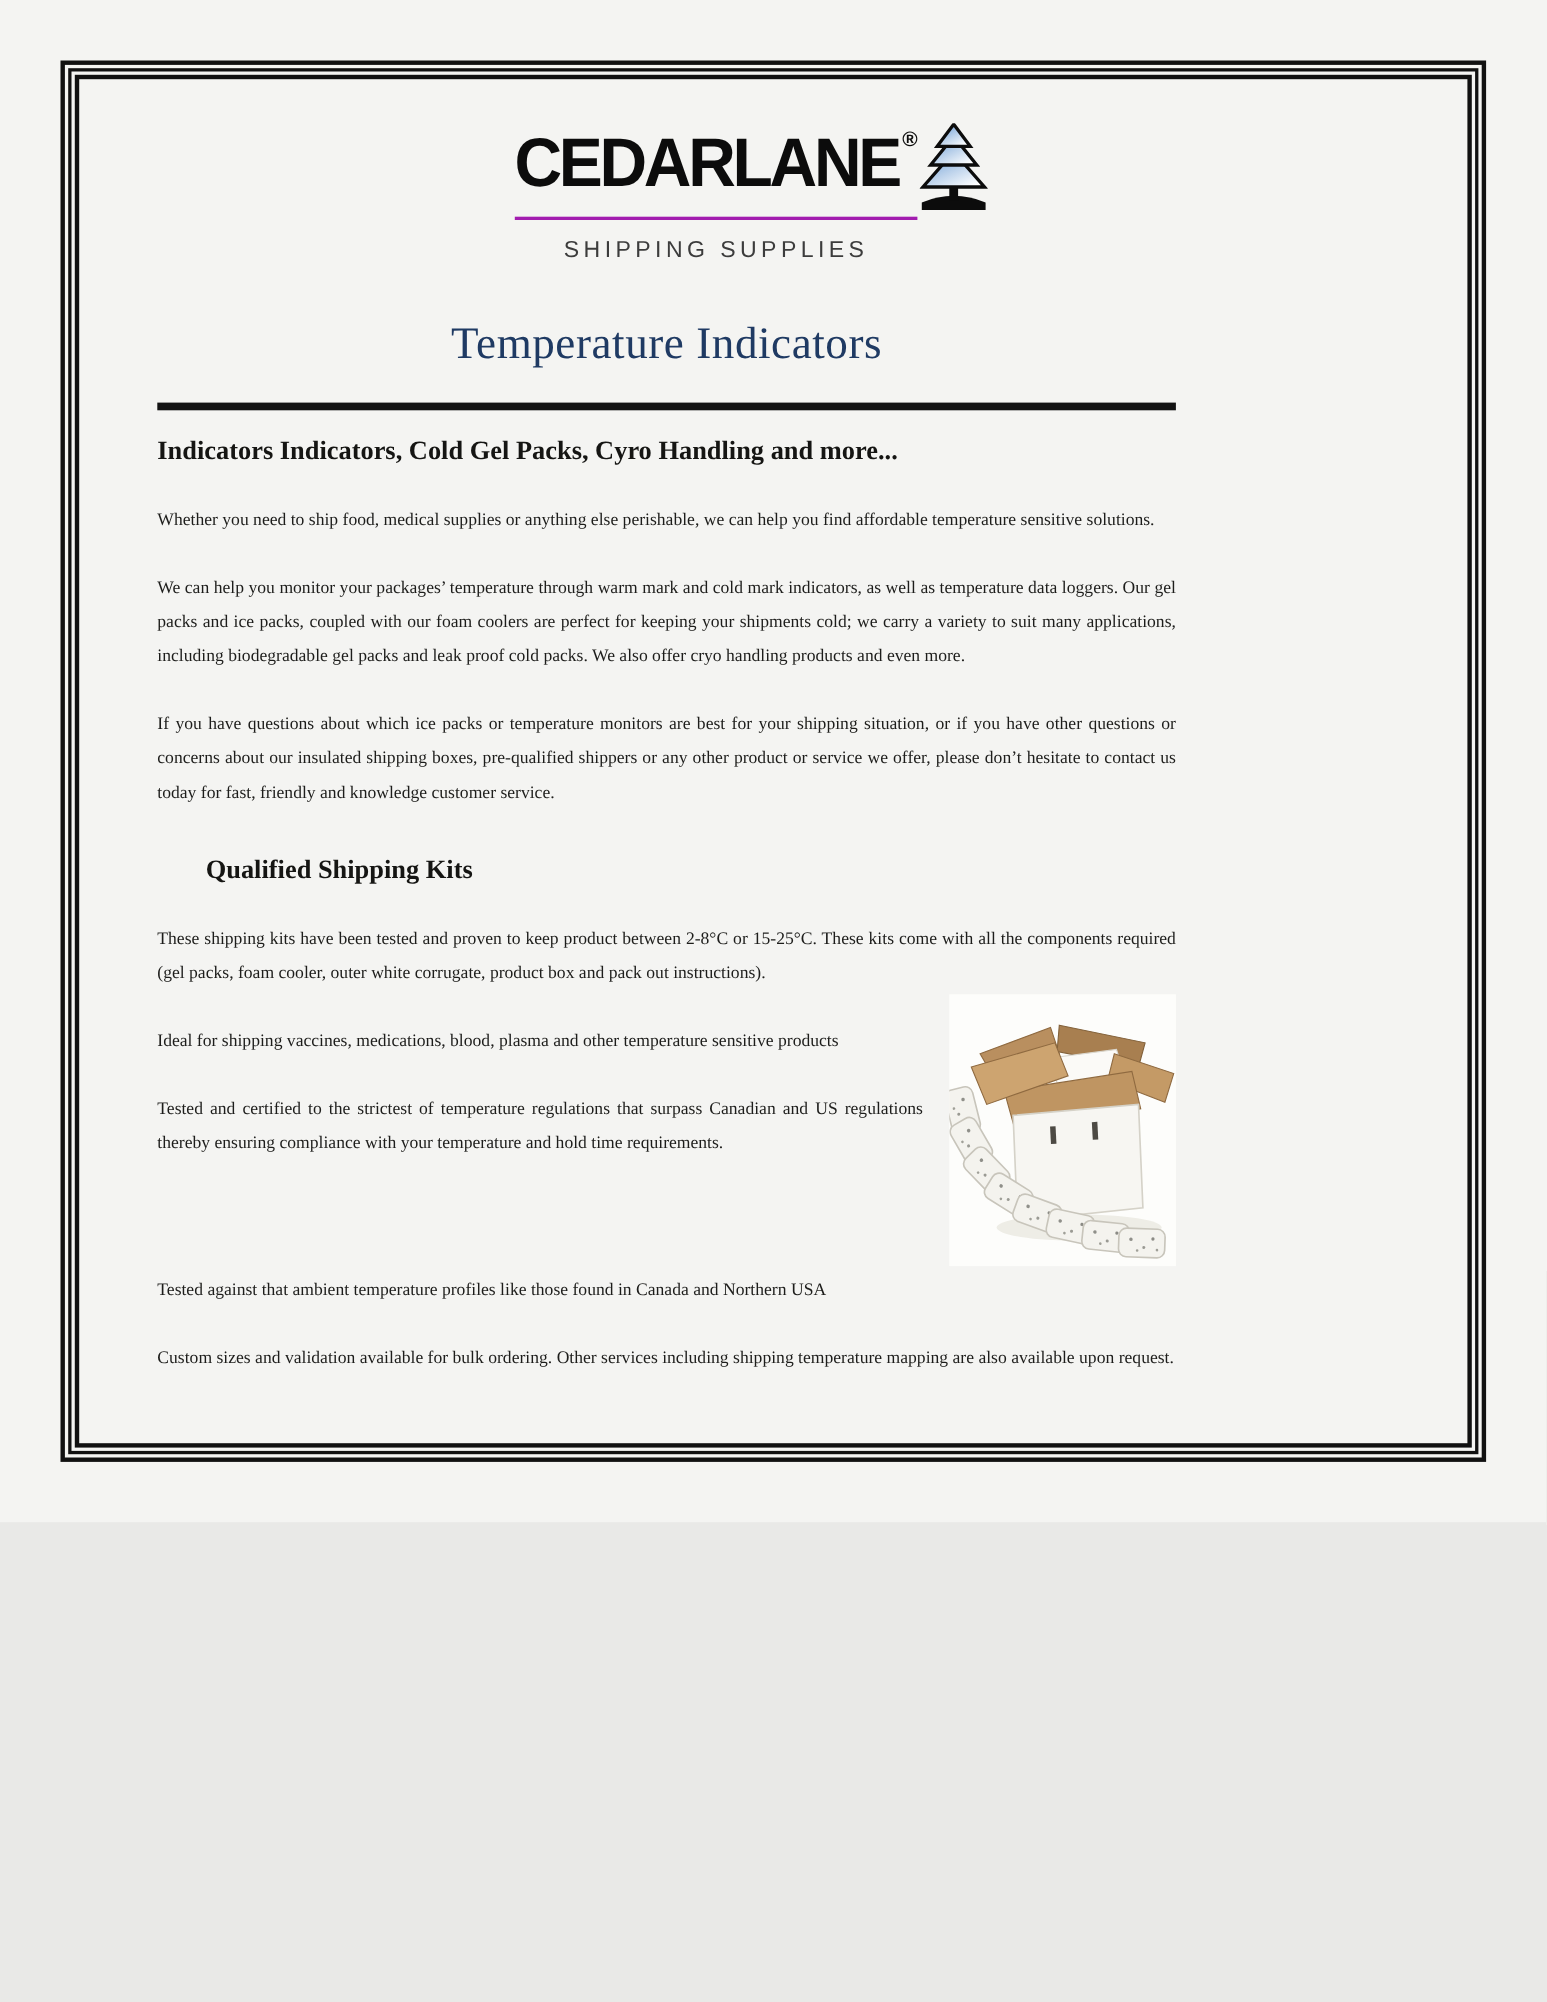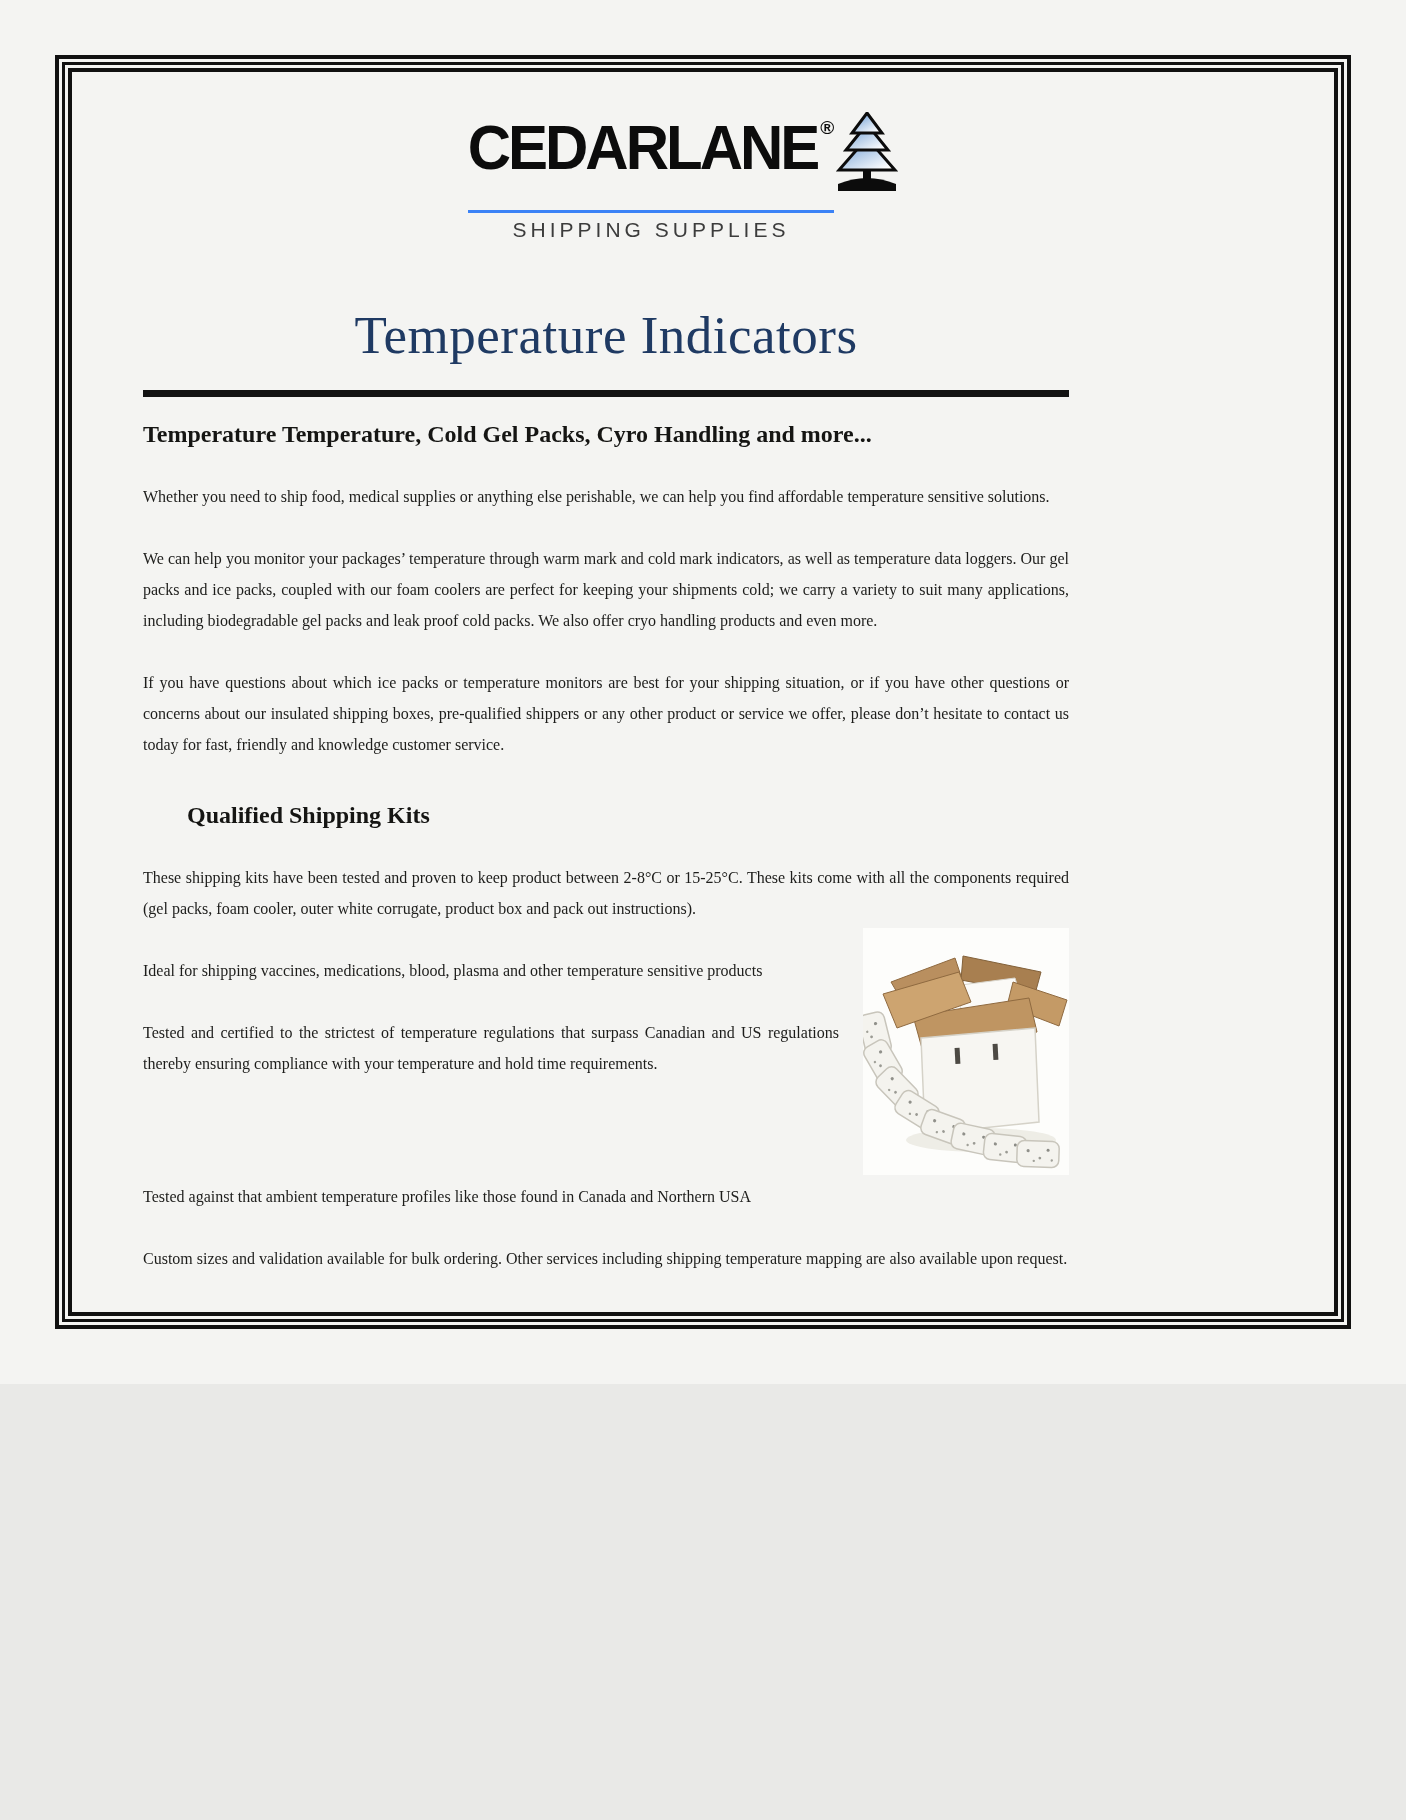--- a/index.html
+++ b/index.html
@@ -24,30 +24,30 @@
   .brand {
     font-family:"Liberation Sans","DejaVu Sans",sans-serif;
     font-weight:700; font-size:60px; letter-spacing:-3px;
     color:#0c0c0c; line-height:64px; transform:scaleY(1.04);
   }
   .reg {
     font-family:"Liberation Sans",sans-serif; font-size:19px; font-weight:700;
     color:#0c0c0c; margin:2px 2px 0 3px; line-height:19px;
   }
   .tree { width:62px; height:80px; margin-top:-4px; }
-  .logo-under { margin-right:64px; margin-top:18px; border-top:3px solid #3b82f6; padding-top:5px; }
+  .logo-under { margin-right:64px; margin-top:5px; border-top:3px solid #a21caf; padding-top:16px; }
   .tagline {
     font-family:"Liberation Sans","DejaVu Sans",sans-serif;
     font-size:21px; letter-spacing:4px; color:#3c3c3c; white-space:nowrap;
   }
 
   
   .title {
-    margin:64px 0 0; font-weight:400; text-align:center;
-    font-size:53px; line-height:58px; color:#1f3a63; letter-spacing:0.5px;
+    margin:42px 0 0; font-weight:400; text-align:center;
+    font-size:41px; line-height:58px; color:#1f3a63; letter-spacing:0.5px;
   }
   .title-rule { margin-top:26px; height:7px; background:#131313; }
 
   h2.lead, h2.kits {
     margin:22px 0 0; font-size:24px; line-height:31px; font-weight:700; color:#151513;
   }
   h2.kits { margin-top:40px;margin-left:44px; }
 
   p {
     margin:31px 0 0; font-size:16px; line-height:31px;
@@ -98,21 +98,21 @@
         </div>
         <div class="logo-under">
           <div class="tagline">SHIPPING SUPPLIES</div>
         </div>
       </div>
     </div>
 
     <h1 class="title">Temperature Indicators</h1>
     <div class="title-rule"></div>
 
-    <h2 class="lead">Temperature Temperature, Cold Gel Packs, Cyro Handling and more...</h2>
+    <h2 class="lead">Indicators Indicators, Cold Gel Packs, Cyro Handling and more...</h2>
 
     <p>Whether you need to ship food, medical supplies or anything else perishable, we can help you find affordable temperature sensitive solutions.</p>
     <p>We can help you monitor your packages’ temperature through warm mark and cold mark indicators, as well as temperature data loggers. Our gel packs and ice packs, coupled with our foam coolers are perfect for keeping your shipments cold; we carry a variety to suit many applications, including biodegradable gel packs and leak proof cold packs. We also offer cryo handling products and even more.</p>
     <p>If you have questions about which ice packs or temperature monitors are best for your shipping situation, or if you have other questions or concerns about our insulated shipping boxes, pre-qualified shippers or any other product or service we offer, please don’t hesitate to contact us today for fast, friendly and knowledge customer service.</p>
 
     <h2 class="kits">Qualified Shipping Kits</h2>
 
     <p>These shipping kits have been tested and proven to keep product between 2-8°C or 15-25°C.  These kits come with all the components required (gel packs, foam cooler, outer white corrugate, product box and pack out instructions).</p>
 
     <div class="photo">

